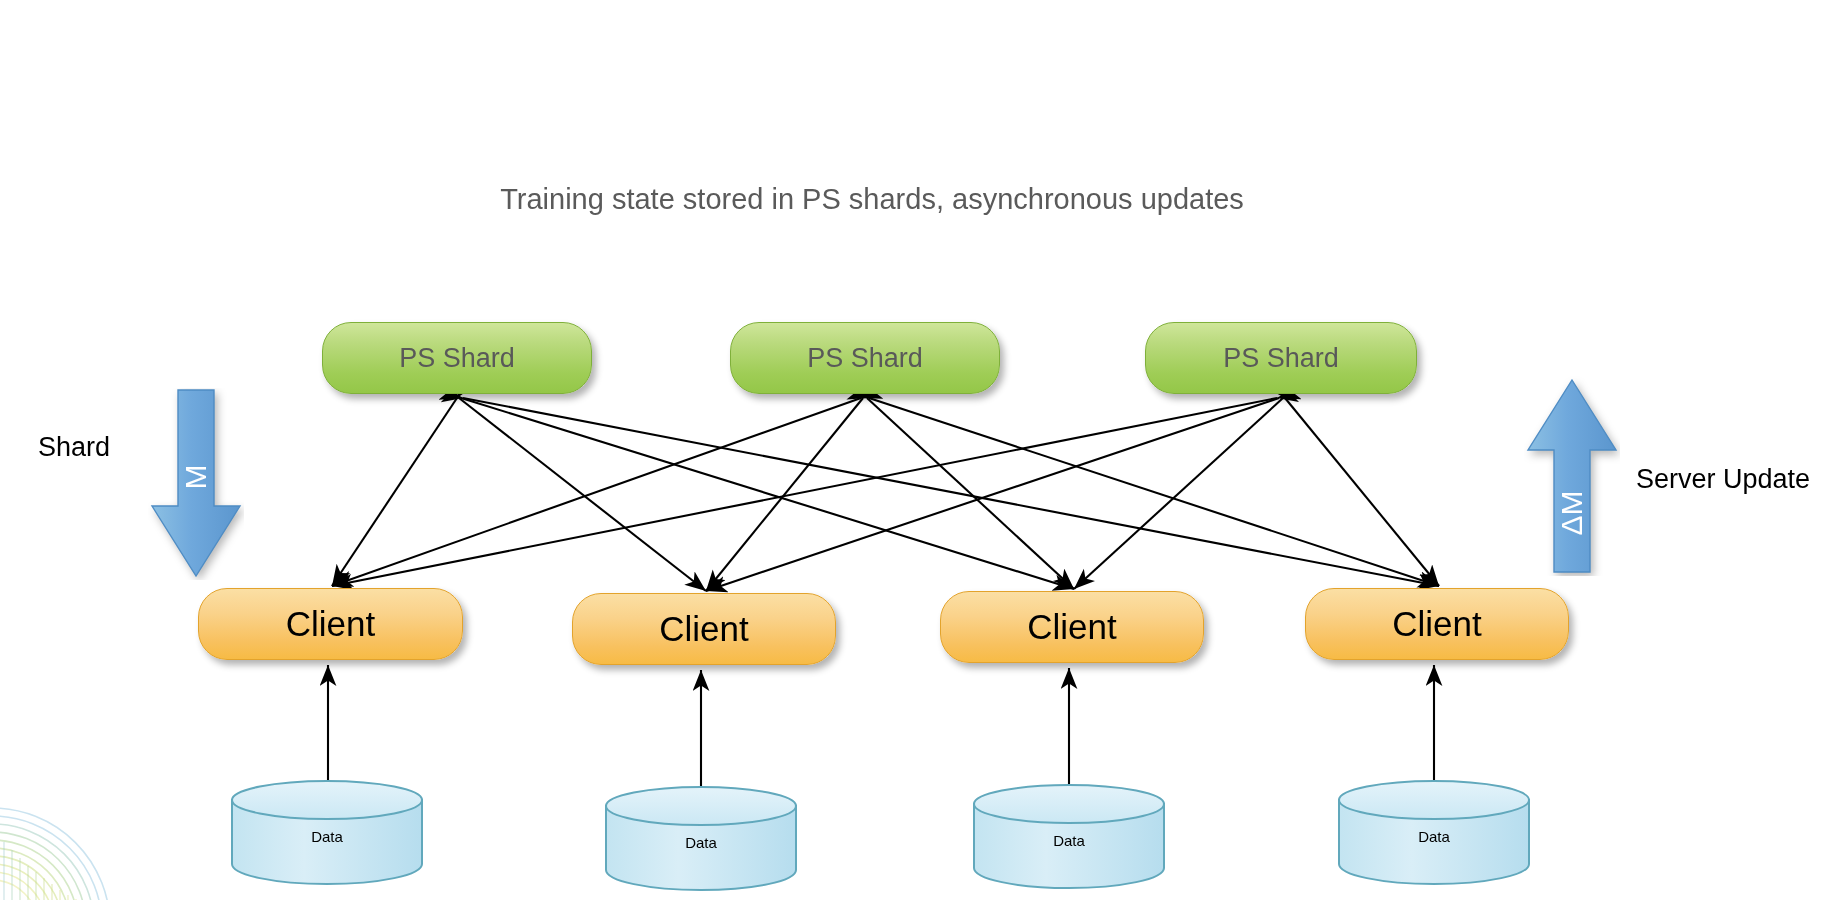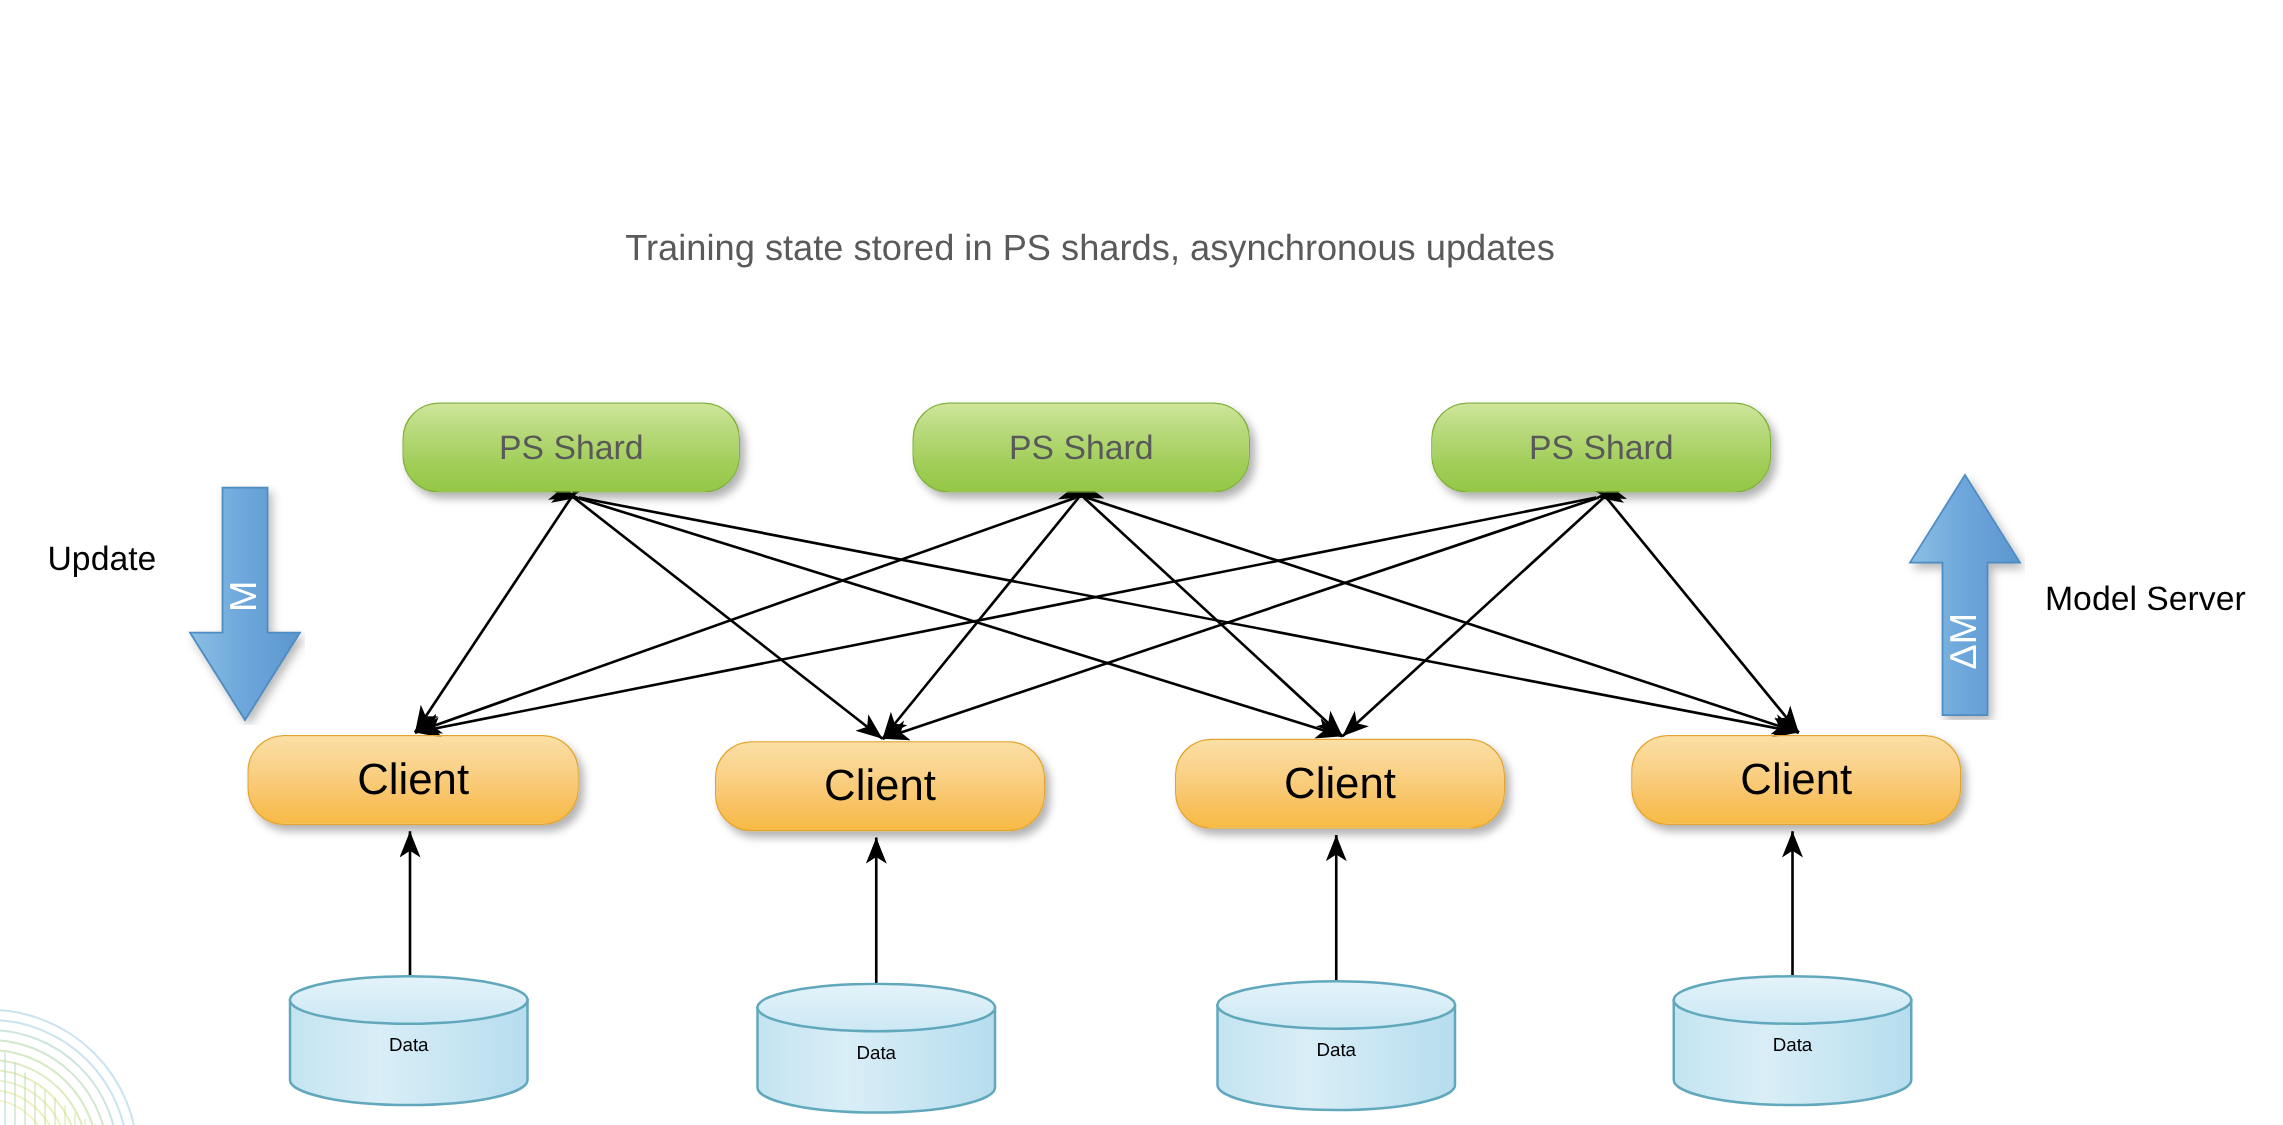--- a/index.html
+++ b/index.html
@@ -229,30 +229,30 @@
         <linearGradient id="bag1" x1="0" y1="0" x2="1" y2="0">
           <stop offset="0%" stop-color="#8cc0e3"></stop>
           <stop offset="45%" stop-color="#6fa8dc"></stop>
           <stop offset="100%" stop-color="#5b96ce"></stop>
         </linearGradient>
       </defs>
       <path d="M30,2 L66,2 L66,118 L92,118 L48,188 L4,118 L30,118 Z" fill="url(#bag1)" stroke="#4e8cc4" stroke-width="1.4" style="filter:drop-shadow(3px 4px 4px rgba(0,0,0,.28));"></path>
     </svg>
     <div class="atext" style="left:28px;top:72px;width:40px;text-align:center;transform:rotate(-90deg);">M</div>
   </div>
-  <div class="sidelabel" style="left:38px;top:432px;">Update</div>
+  <div class="sidelabel" style="left:38px;top:432px;">Shard</div>
 
   <div class="blockarrow" style="left:1524px;top:376px;width:96px;height:200px;">
     <svg width="96" height="200" viewBox="0 0 96 200">
       <defs>
         <linearGradient id="bag2" x1="0" y1="0" x2="1" y2="0">
           <stop offset="0%" stop-color="#8cc0e3"></stop>
           <stop offset="45%" stop-color="#6fa8dc"></stop>
           <stop offset="100%" stop-color="#5b96ce"></stop>
         </linearGradient>
       </defs>
       <path d="M48,4 L92,74 L66,74 L66,196 L30,196 L30,74 L4,74 Z" fill="url(#bag2)" stroke="#4e8cc4" stroke-width="1.4" style="filter:drop-shadow(3px 4px 4px rgba(0,0,0,.28));"></path>
     </svg>
     <div class="atext" style="left:8px;top:120px;width:80px;text-align:center;transform:rotate(-90deg);">ΔM</div>
   </div>
-  <div class="sidelabel" style="left:1636px;top:464px;">Model Server</div>
+  <div class="sidelabel" style="left:1636px;top:464px;">Server Update</div>
 
 </div>
 
 </body></html>

